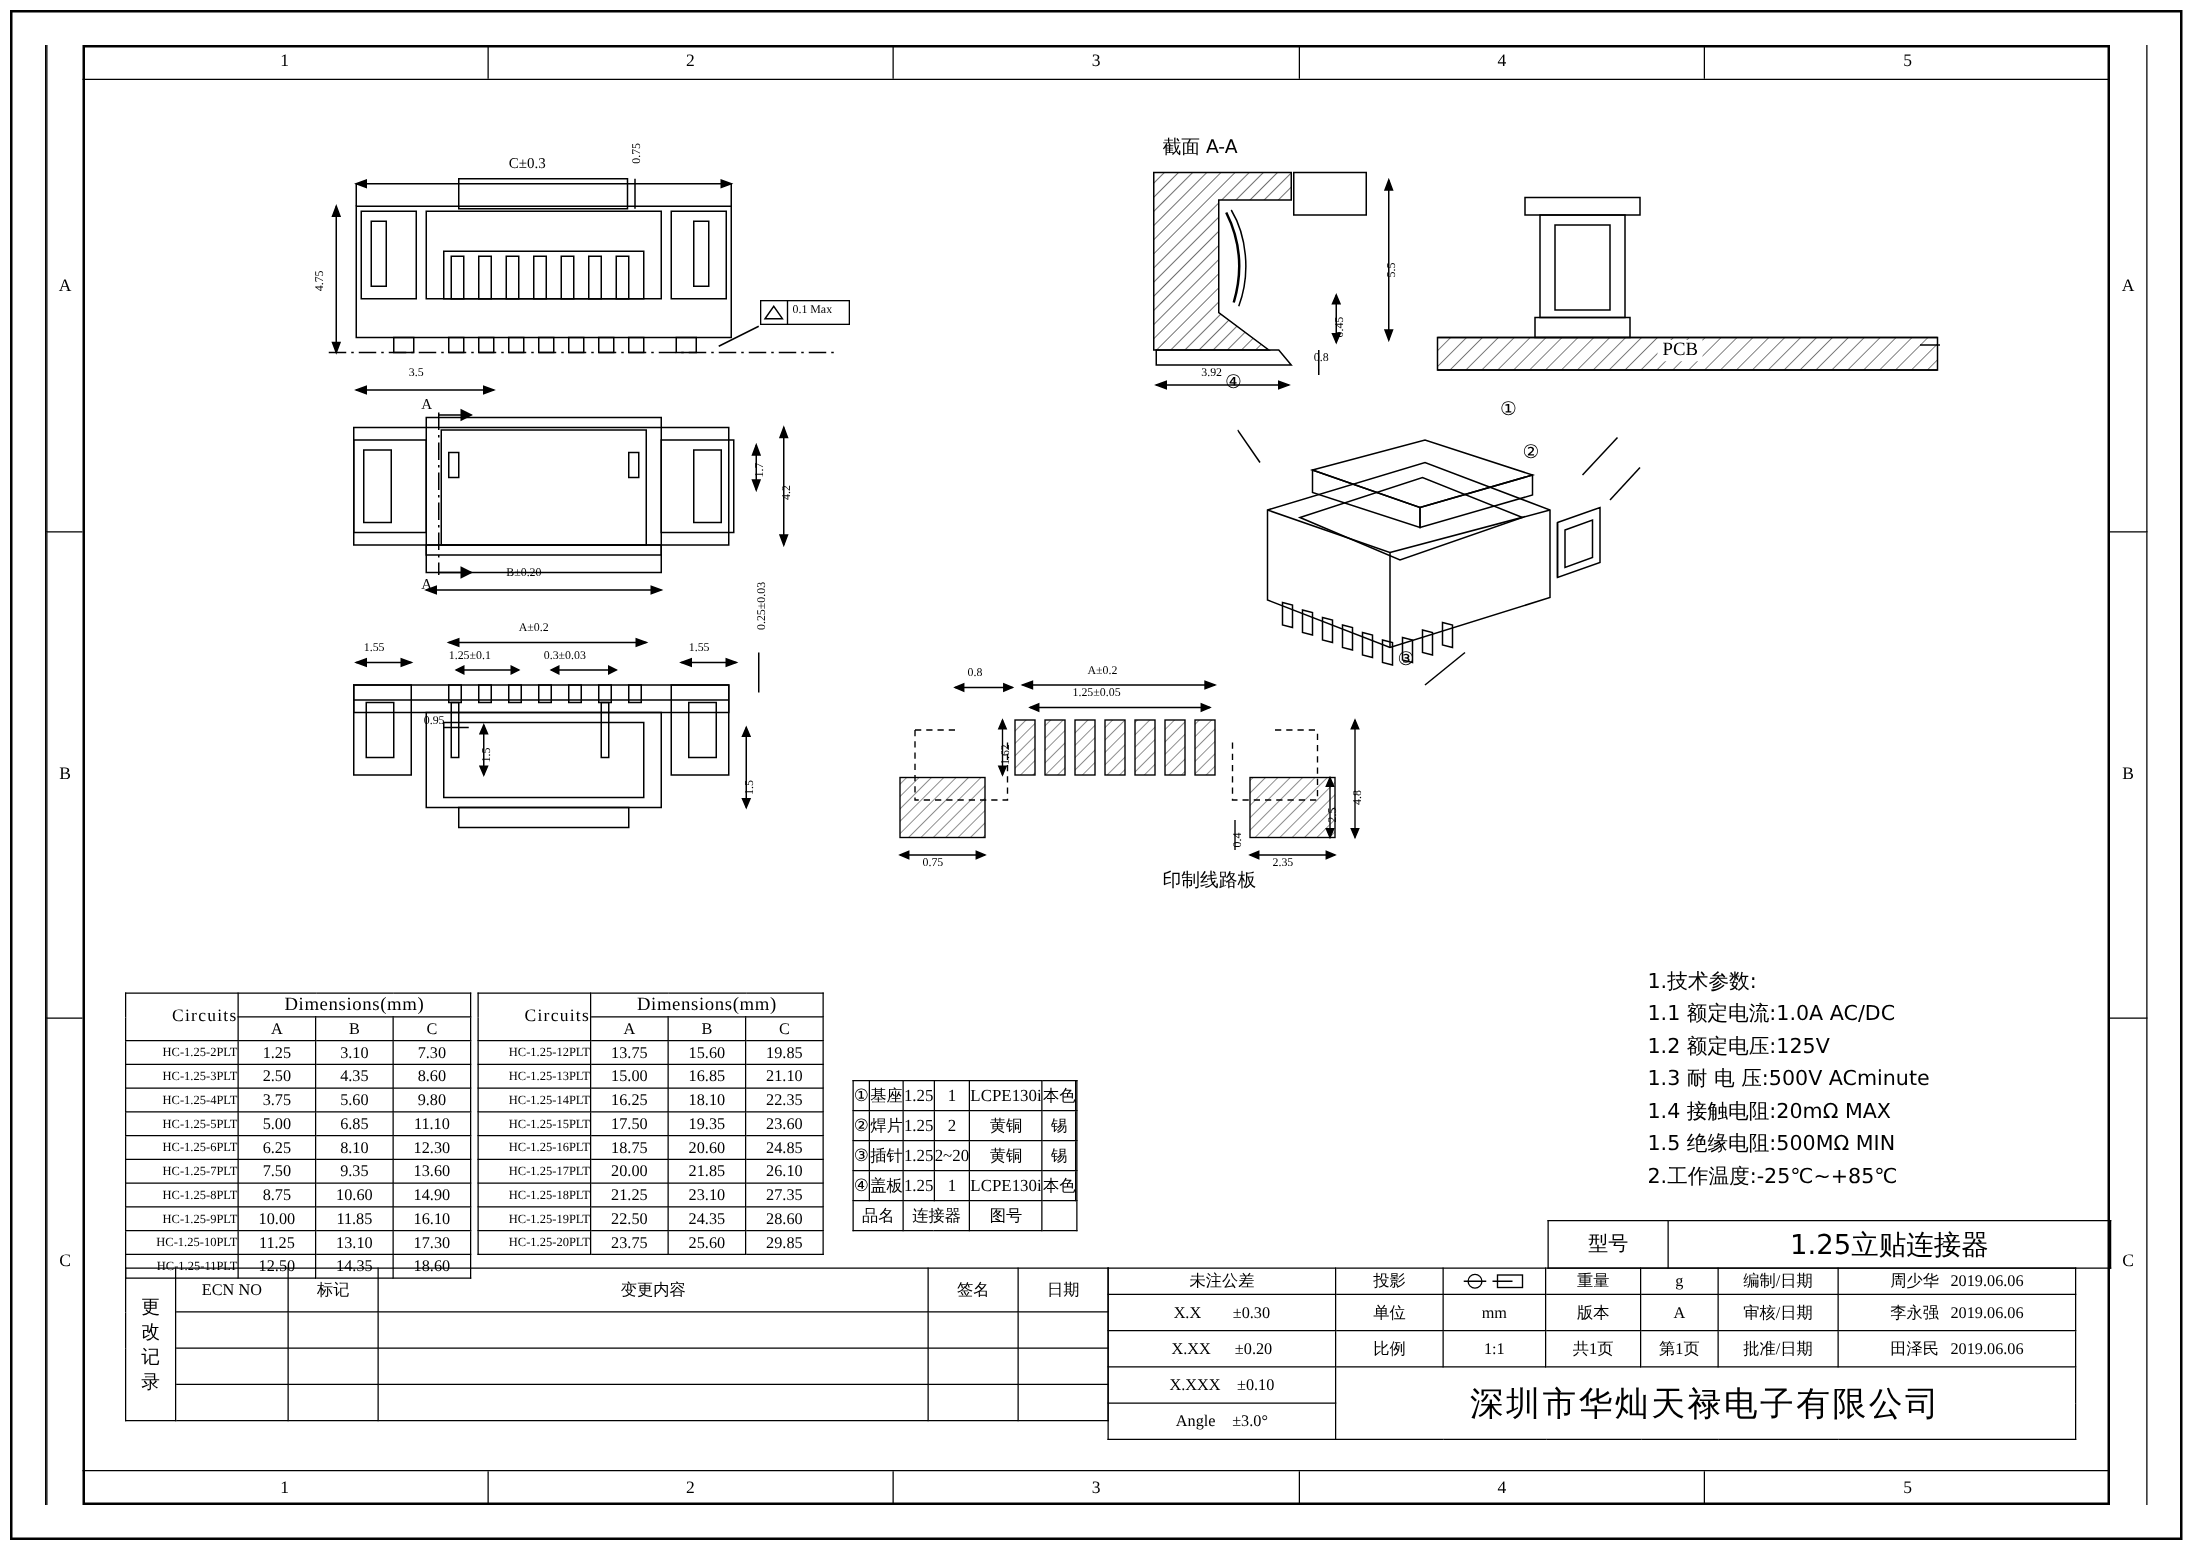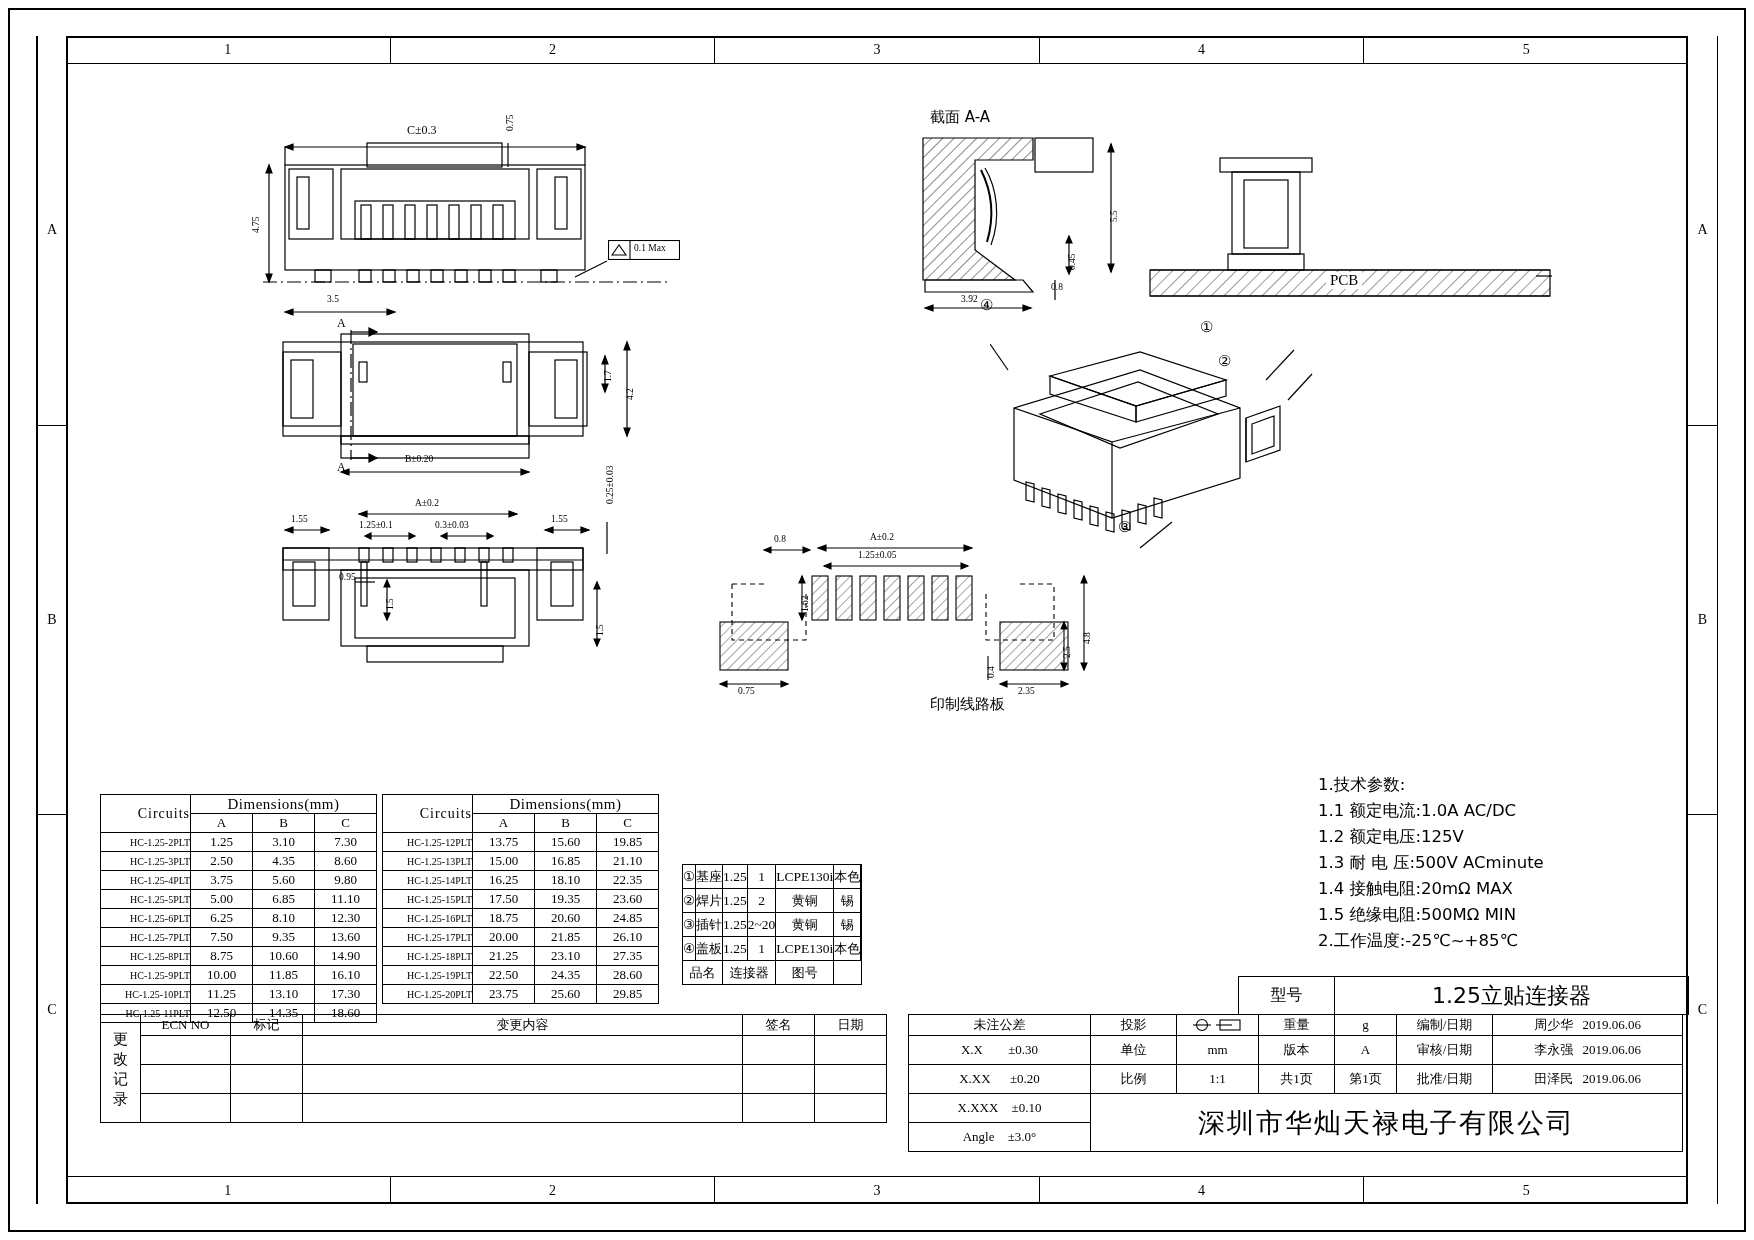--- a/index.html
+++ b/index.html
@@ -700,21 +700,21 @@
   <table class="eng tb" style="left:100px; top:1014px;">
     <tbody>
         <tr>
       <td class="tbcn" rowspan="4" style="width:40px; font-size:15px; line-height:20px;">
         <div>更</div>
         <div>改</div>
         <div>记</div>
         <div>录</div>
       </td>
       <td style="width:90px; height:21px;">ECN NO</td>
-      <td class="tbcn" style="width:72px; height:21px;">标记</td>
+      <td class="tbcn" style="width:72px; height:35px;">标记</td>
       <td class="tbcn" style="width:440px; height:21px;">变更内容</td>
       <td class="tbcn" style="width:72px; height:21px;">签名</td>
       <td class="tbcn" style="width:72px; height:21px;">日期</td>
     </tr>
     <tr>
       <td style="height:29px;"></td>
       <td></td>
       <td></td>
       <td></td>
       <td></td>
@@ -729,21 +729,21 @@
     <tr>
       <td style="height:29px;"></td>
       <td></td>
       <td></td>
       <td></td>
       <td></td>
     </tr>
   </tbody>
     </table>
 
-  <table class="eng tb" style="left:908px; top:1014px;">
+  <table class="eng tb" style="left:886px; top:1014px;">
     <tbody>
         <tr>
       <td class="tbcn" style="width:182px; height:21px;">未注公差</td>
       <td class="tbcn" style="width:86px; height:21px;">投影</td>
       <td style="width:82px; height:21px;">
         <svg width="56" height="14" viewBox="0 0 56 14" style="margin:0 auto;">
           <circle cx="12" cy="7" r="5.5" fill="none" stroke="#000" stroke-width="1.1"></circle>
           <line x1="3" y1="7" x2="21" y2="7" stroke="#000" stroke-width="1.1"></line>
           <line x1="26" y1="7" x2="42" y2="7" stroke="#000" stroke-width="1.1"></line>
           <rect x="30" y="2" width="20" height="10" fill="none" stroke="#000" stroke-width="1.1"></rect>

